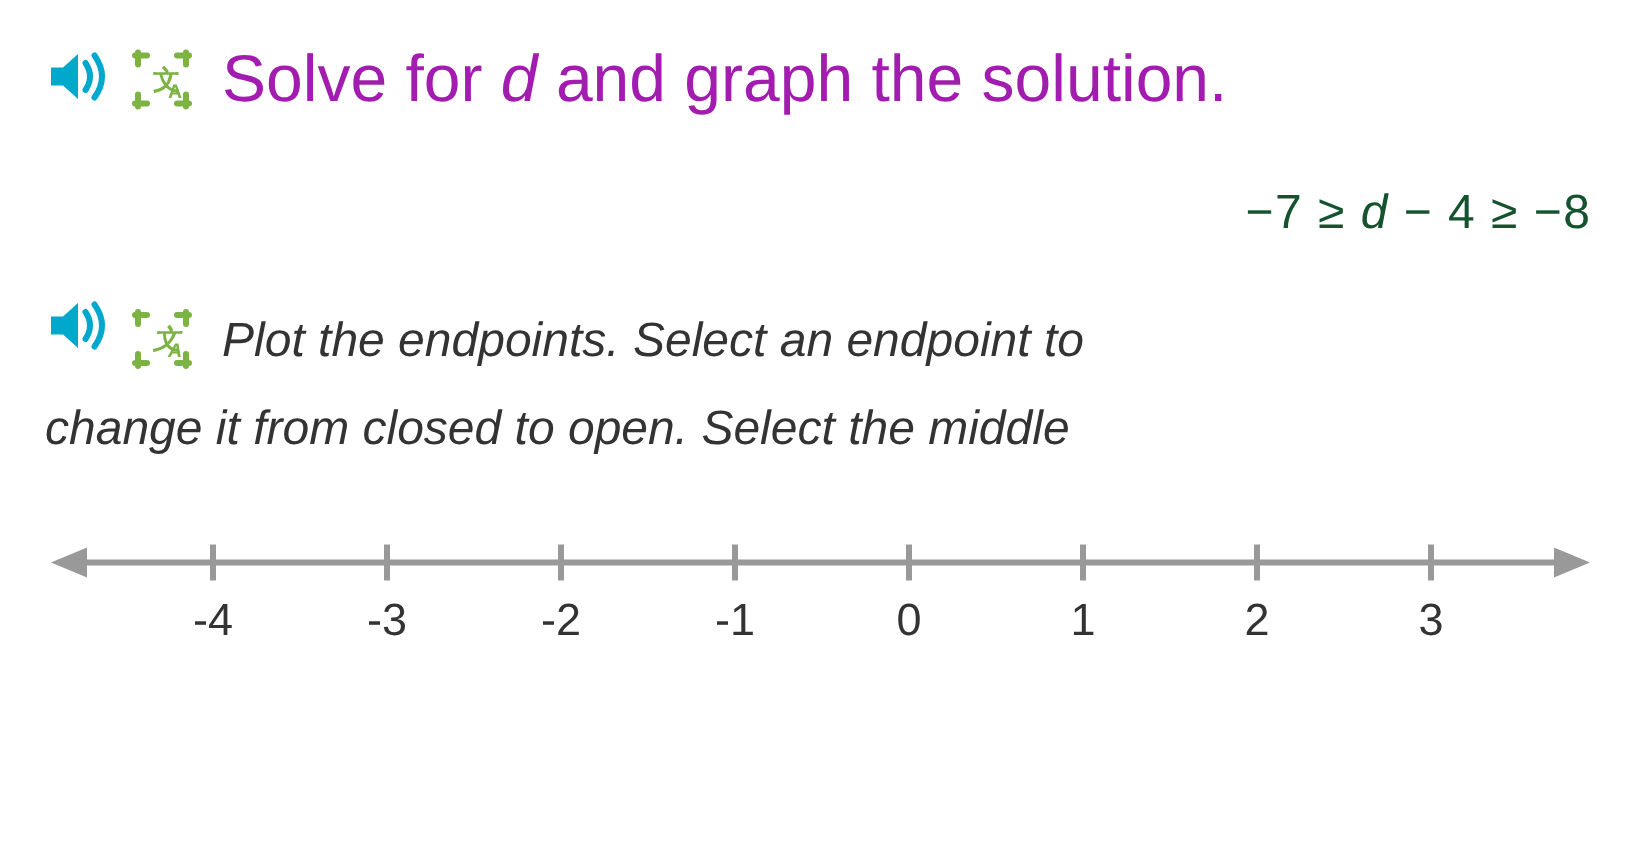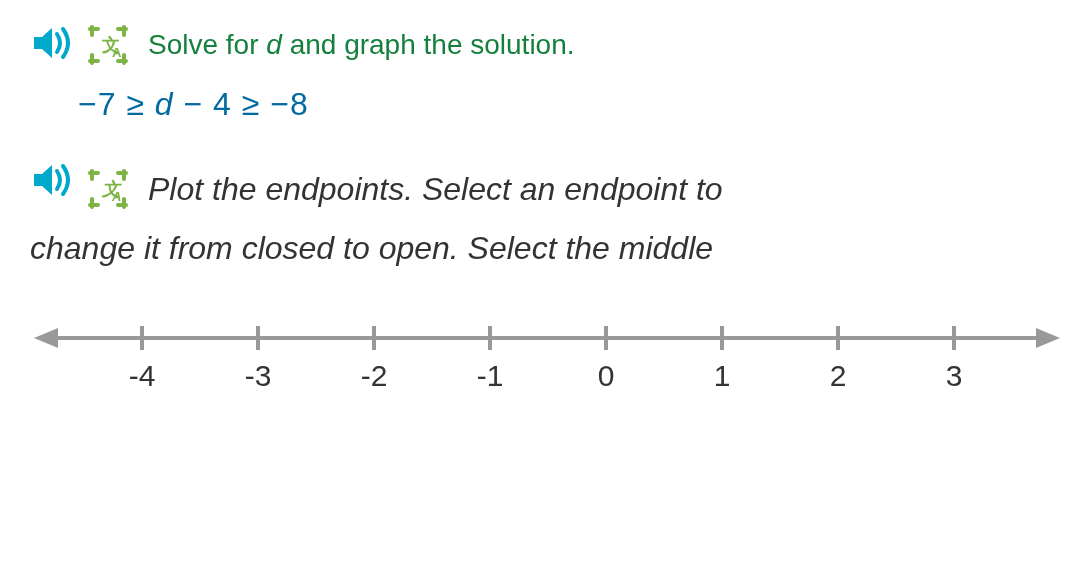--- a/index.html
+++ b/index.html
@@ -36,32 +36,33 @@
     position: relative;
     display: flex;
     align-items: center;
     justify-content: center;
   }
   .translate-icon svg {
     width: 44px;
     height: 44px;
   }
   .question-text {
-    font-size: 28px;
-    color: #15803d;
+    font-size: 44px;
+    color: #a21caf;
     line-height: 1.5;
   }
   .question-text .var {
     font-style: italic;
   }
   .inequality {
     font-size: 32px;
-    color: #0369a1;
-    margin: 16px 0 34px 48px;
+    color: #14532d;
+    margin: 37px 0 34px 48px;
     letter-spacing: 1px;
+    text-align: right;
   }
   .inequality .var {
     font-style: italic;
   }
   .instruction-block {
     font-size: 32px;
     font-style: italic;
     color: #333333;
     line-height: 1.75;
     margin-bottom: 40px;

